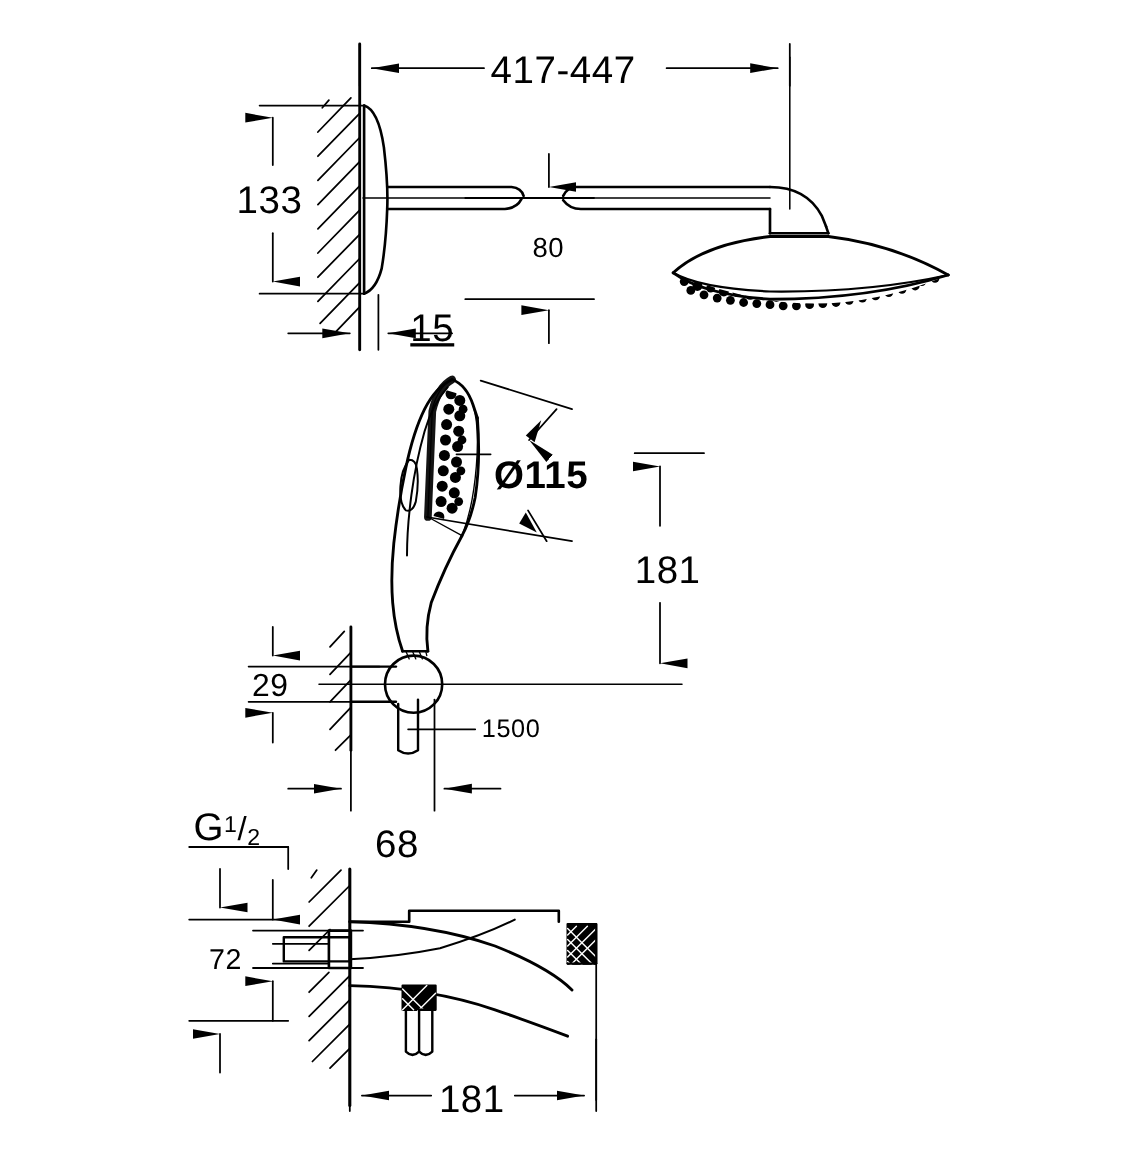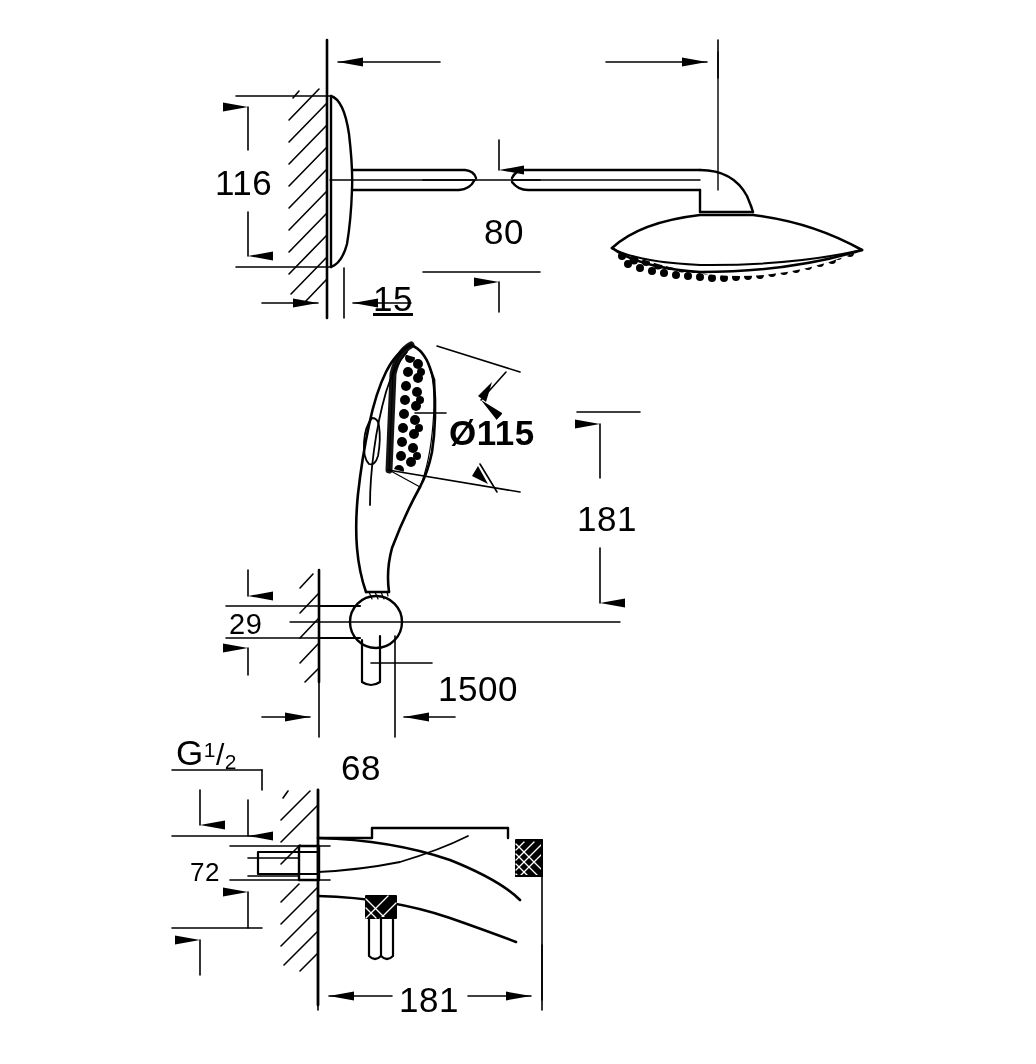--- a/index.html
+++ b/index.html
@@ -2,26 +2,26 @@
 <html><head>
 <meta charset="utf-8">
 <style>
   html,body{margin:0;padding:0;background:#ffffff;}
   body{width:1036px;height:1064px;font-family:"Liberation Sans",sans-serif;color:#000;}
   #stage{position:relative;width:1036px;height:1064px;overflow:hidden;background:#fff;}
   #drawing{position:absolute;left:0;top:0;width:1036px;height:1064px;}
   .dimtxt{position:absolute;font-family:"Liberation Sans",sans-serif;color:#000;white-space:nowrap;}
   .d-417{left:446px;top:44px;font-size:35px;letter-spacing:0.5px;}
   .d-133{left:215px;top:163px;font-size:35px;letter-spacing:0.5px;}
-  .d-80{left:484px;top:212px;font-size:35px;letter-spacing:0.5px;}
+  .d-80{left:484px;top:212px;font-size:25px;letter-spacing:0.5px;}
   .d-15{left:373px;top:279px;font-size:35px;letter-spacing:0.5px;text-decoration:underline;}
   .d-115{left:449px;top:413px;font-size:35px;letter-spacing:0.5px;font-weight:bold;}
   .d-181a{left:577px;top:499px;font-size:35px;letter-spacing:0.5px;}
   .d-29{left:229px;top:608px;font-size:29px;letter-spacing:0.5px;}
-  .d-1500{left:438px;top:649px;font-size:35px;letter-spacing:0.5px;margin-top:20px;}
+  .d-1500{left:438px;top:649px;font-size:23px;letter-spacing:0.5px;}
   .d-68{left:341px;top:700px;font-size:35px;letter-spacing:0.5px;margin-top:48px;}
   .d-g12{left:176px;top:733px;font-size:35px;letter-spacing:0.5px;}
   .d-g12 .num{font-size:21px;vertical-align:8px;}
   .d-g12 .sl{font-size:30px;}
   .d-g12 .den{font-size:21px;vertical-align:-4px;}
   .d-72{left:190px;top:857px;font-size:26px;letter-spacing:0.5px;}
   .d-181b{left:399px;top:980px;font-size:35px;letter-spacing:0.5px;}
 </style>
 </head>
 <body>
@@ -335,21 +335,22 @@
         <g>
           <line x1="318" y1="960" x2="318" y2="1010" stroke-width="1.6"></line>
           <line x1="542" y1="945" x2="542" y2="1010" stroke-width="1.6"></line>
           <line x1="392" y1="996" x2="329" y2="996" stroke-width="1.6" marker-end="url(#arrL)"></line>
           <line x1="468" y1="996" x2="531" y2="996" stroke-width="1.6" marker-end="url(#arrR)"></line>
         </g>
       </g>
     </g>
   </svg>
 
-  <div class="dimtxt d-133">116</div>
+  <div class="dimtxt d-417">417-447</div>
+  <div class="dimtxt d-133">133</div>
   <div class="dimtxt d-80">80</div>
   <div class="dimtxt d-15">15</div>
   <div class="dimtxt d-115">Ø115</div>
   <div class="dimtxt d-181a">181</div>
   <div class="dimtxt d-29">29</div>
   <div class="dimtxt d-1500">1500</div>
   <div class="dimtxt d-68">68</div>
 
   <div class="dimtxt d-g12"><span>G</span><span class="num">1</span><span class="sl">/</span><span class="den">2</span></div>
 

